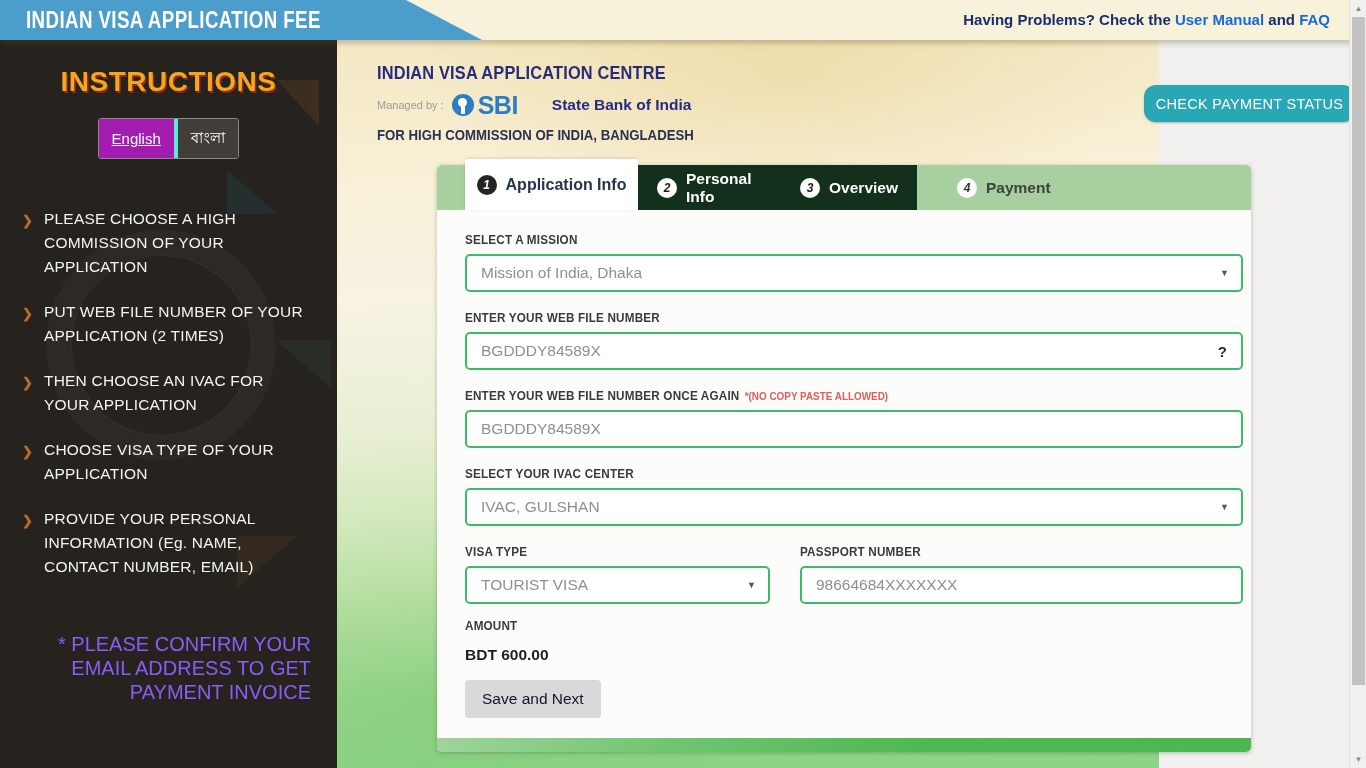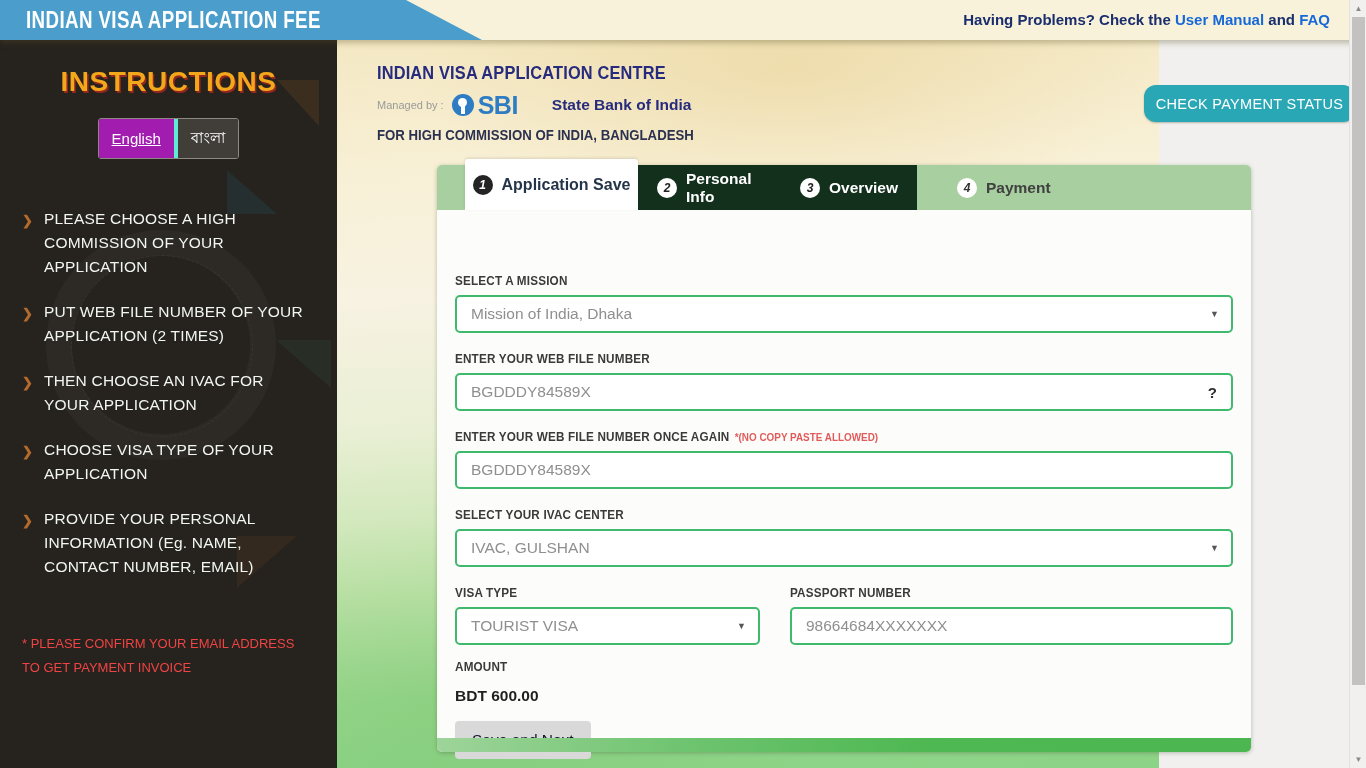--- a/index.html
+++ b/index.html
@@ -23,21 +23,21 @@
   .chakra { position:absolute; left:46px; top:190px; width:230px; height:230px; border-radius:50%; border:26px solid rgba(255,255,255,.035); }
   .chakra::after { content:''; position:absolute; left:50%; top:50%; width:180px; height:180px; margin:-90px 0 0 -90px; border-radius:50%; border:1px dashed rgba(255,255,255,.05); }
   .sb-title { margin-top:26px; text-align:center; color:#f3a71b; font-size:28px; font-weight:bold; letter-spacing:.5px; text-shadow:1.5px 1.5px 0 rgba(170,40,30,.85); position:relative; }
   .lang-toggle { margin:20px auto 0; width:max-content; display:flex; border:1px solid #8c8882; border-radius:3px; overflow:hidden; position:relative; }
   .lang-btn { font-size:15px; color:#fff; padding:7px 13px; cursor:pointer; border:none; font-family:inherit; }
   .lang-btn.en { background:#a21caf;text-decoration:underline; }
   .lang-btn.bn { background:#413d38; border-left:4px solid #5eead4; }
   .sb-list { list-style:none; margin:48px 26px 0 22px; position:relative; }
   .sb-list li { position:relative; padding-left:22px; margin-bottom:21px; color:#f1f6f0; font-size:15.5px; line-height:24px; letter-spacing:.2px; }
   .sb-list .chev { position:absolute; left:0; top:2px; color:#b36a2d; font-size:13px; font-weight:bold; }
-  .sb-note { margin:53px 26px 0 22px; color:#ef4444; font-size:13px; line-height:24px; position:relative; }
+  .sb-note { margin:53px 26px 0 22px; color:#8b5cf6; font-size:20px; line-height:24px; position:relative;text-align:right; }
 
   
   .main { position:absolute; left:337px; top:40px; width:822px; height:728px; z-index:5;
     background-image:
       radial-gradient(ellipse 420px 220px at 88% 60%, rgba(130,200,115,.28), transparent 70%),
       radial-gradient(ellipse 520px 280px at 15% 92%, rgba(110,190,100,.30), transparent 70%),
       radial-gradient(ellipse 500px 200px at 55% 4%, rgba(225,195,120,.35), transparent 75%),
       linear-gradient(178deg, #f4e8c3 0%, #f8f0d6 18%, #f7f2e2 35%, #e9efd4 52%, #c3e4ad 72%, #9bd88f 87%, #8bd386 100%);
   }
   .ivac-header { position:absolute; left:40px; top:22px; }
@@ -61,21 +61,21 @@
   .tab-active .tab-circle { background:#242424; color:#fff; }
   .tab-active .tab-label { color:#243449; font-size:16px; font-weight:bold; }
   .tab-dark-group { position:absolute; left:201px; top:0; width:279px; height:45px; background:#13301d; display:flex; align-items:center; }
   .tab-dark { height:45px; padding:0 19px; }
   .tab-dark .tab-circle { background:#fff; color:#222; }
   .tab-dark .tab-label { color:#fff; font-size:15.5px; font-weight:bold; }
   .tab-upcoming { position:absolute; left:508px; top:0; height:45px; padding:0 12px; }
   .tab-upcoming .tab-circle { background:#fff; color:#333; }
   .tab-upcoming .tab-label { color:#404040; font-size:15.5px; font-weight:bold; }
 
-  .form-body { padding:20px 18px 0;margin-top:41px; }
+  .form-body { padding:20px 28px 0; }
   .fgroup { margin-bottom:16px; }
   .f-label { display:inline-block; font-size:13px; font-weight:bold; color:#3a3a3a; transform:scaleX(.9); transform-origin:0 50%; white-space:nowrap; letter-spacing:.2px; margin-bottom:7px; }
   .f-hint { font-size:11px; font-weight:bold; color:#e25b5b; margin-left:2px; letter-spacing:0; }
   .ctrl { position:relative; width:778px; height:38px; border:2px solid #3fba6c; border-radius:5px; background:#fff; }
   .ctrl input { width:100%; height:100%; border:none; outline:none; background:transparent; font-family:inherit; font-size:15.5px; color:#8f8f8f; padding:0 30px 0 14px; border-radius:14px; }
   .sel { display:flex; align-items:center; cursor:pointer; }
   .sel .sel-value { font-size:15.5px; color:#8f8f8f; padding-left:14px; }
   .caret { position:absolute; right:12px; top:50%; transform:translateY(-50%); font-size:9px; color:#555; }
   .qmark { position:absolute; right:14px; top:50%; transform:translateY(-50%); font-size:15px; font-weight:bold; color:#2d2d2d; }
   .frow { display:flex; gap:30px; margin-bottom:12px; }
@@ -139,21 +139,21 @@
       <div class="ivac-sub">FOR HIGH COMMISSION OF INDIA, BANGLADESH</div>
     </div>
 
     <button class="check-status-btn">CHECK PAYMENT STATUS</button>
 
     <div class="panel">
 
       <div class="tabbar">
         <div class="tab tab-active">
           <span class="tab-circle">1</span>
-          <span class="tab-label">Application Save</span>
+          <span class="tab-label">Application Info</span>
         </div>
         <div class="tab-dark-group">
           <div class="tab tab-dark">
             <span class="tab-circle">2</span>
             <span class="tab-label">Personal Info</span>
           </div>
           <div class="tab tab-dark">
             <span class="tab-circle">3</span>
             <span class="tab-label">Overview</span>
           </div>

